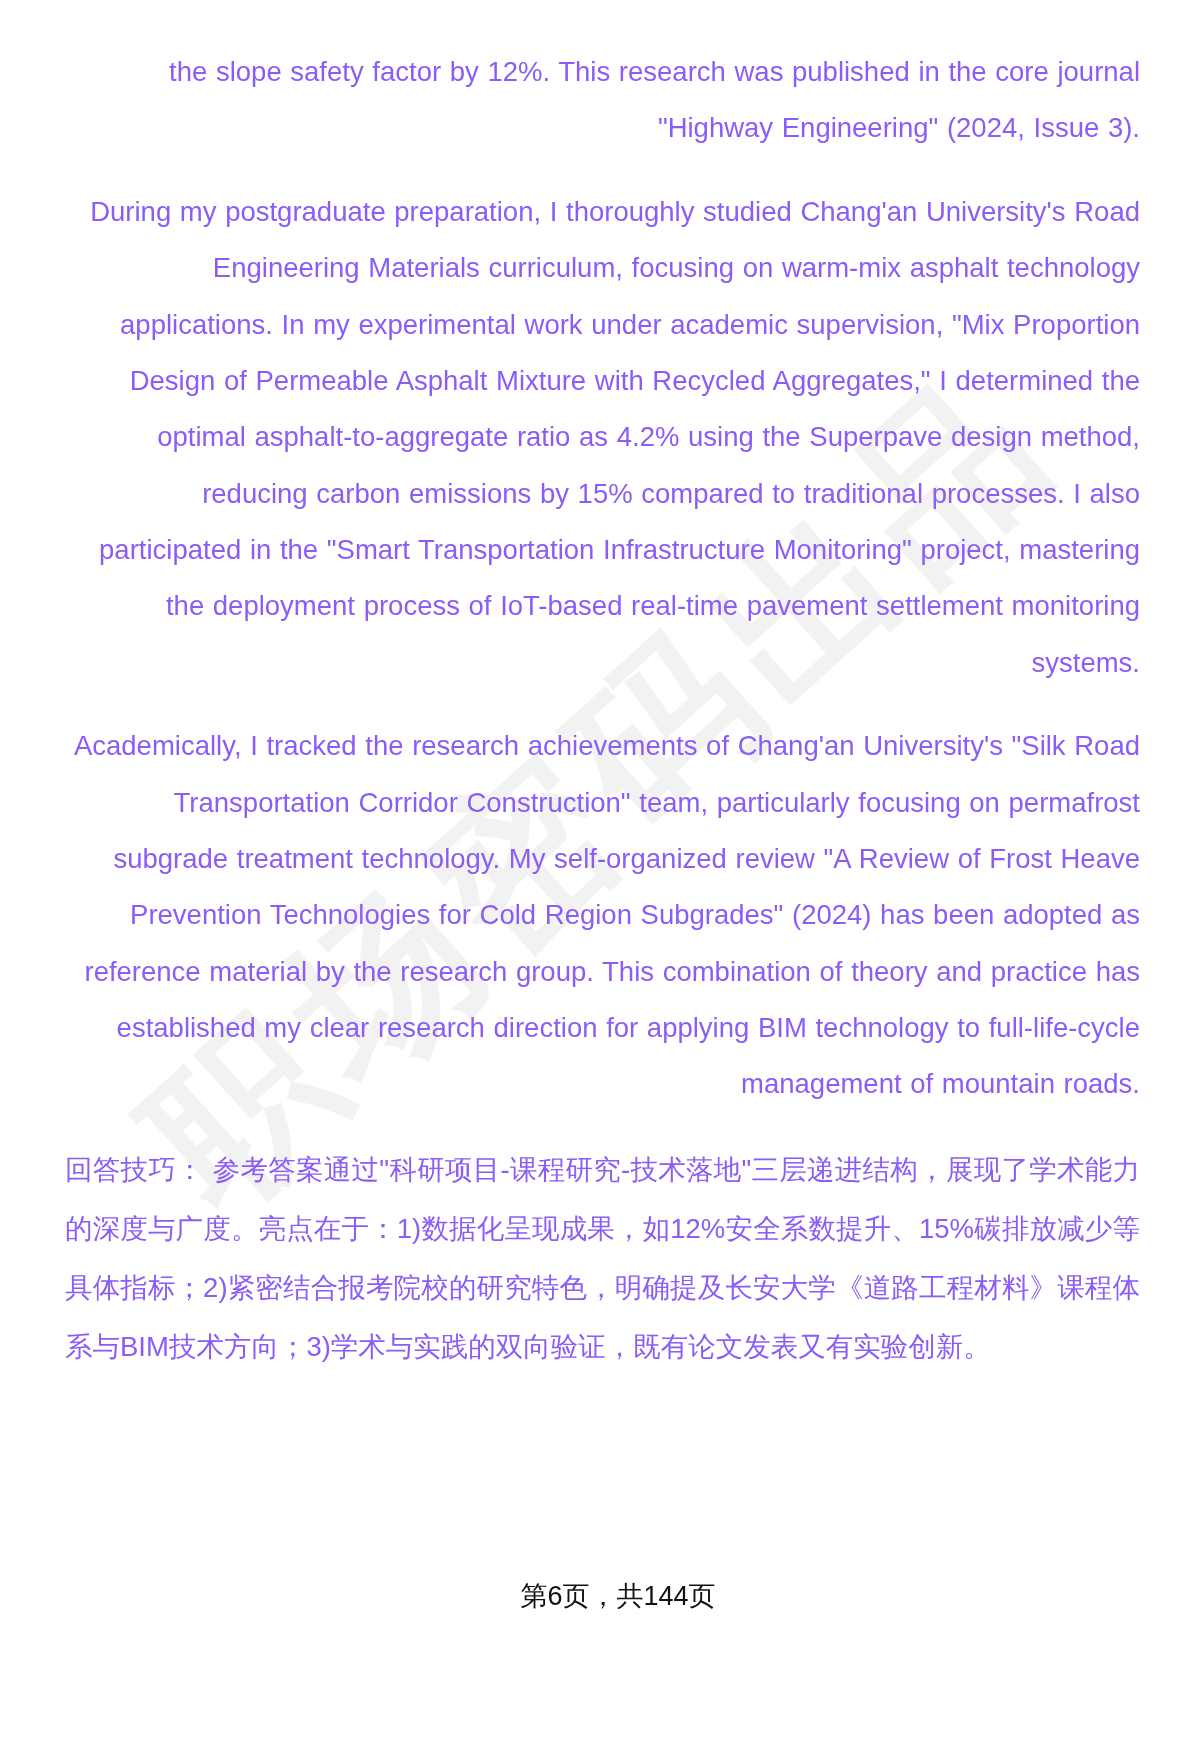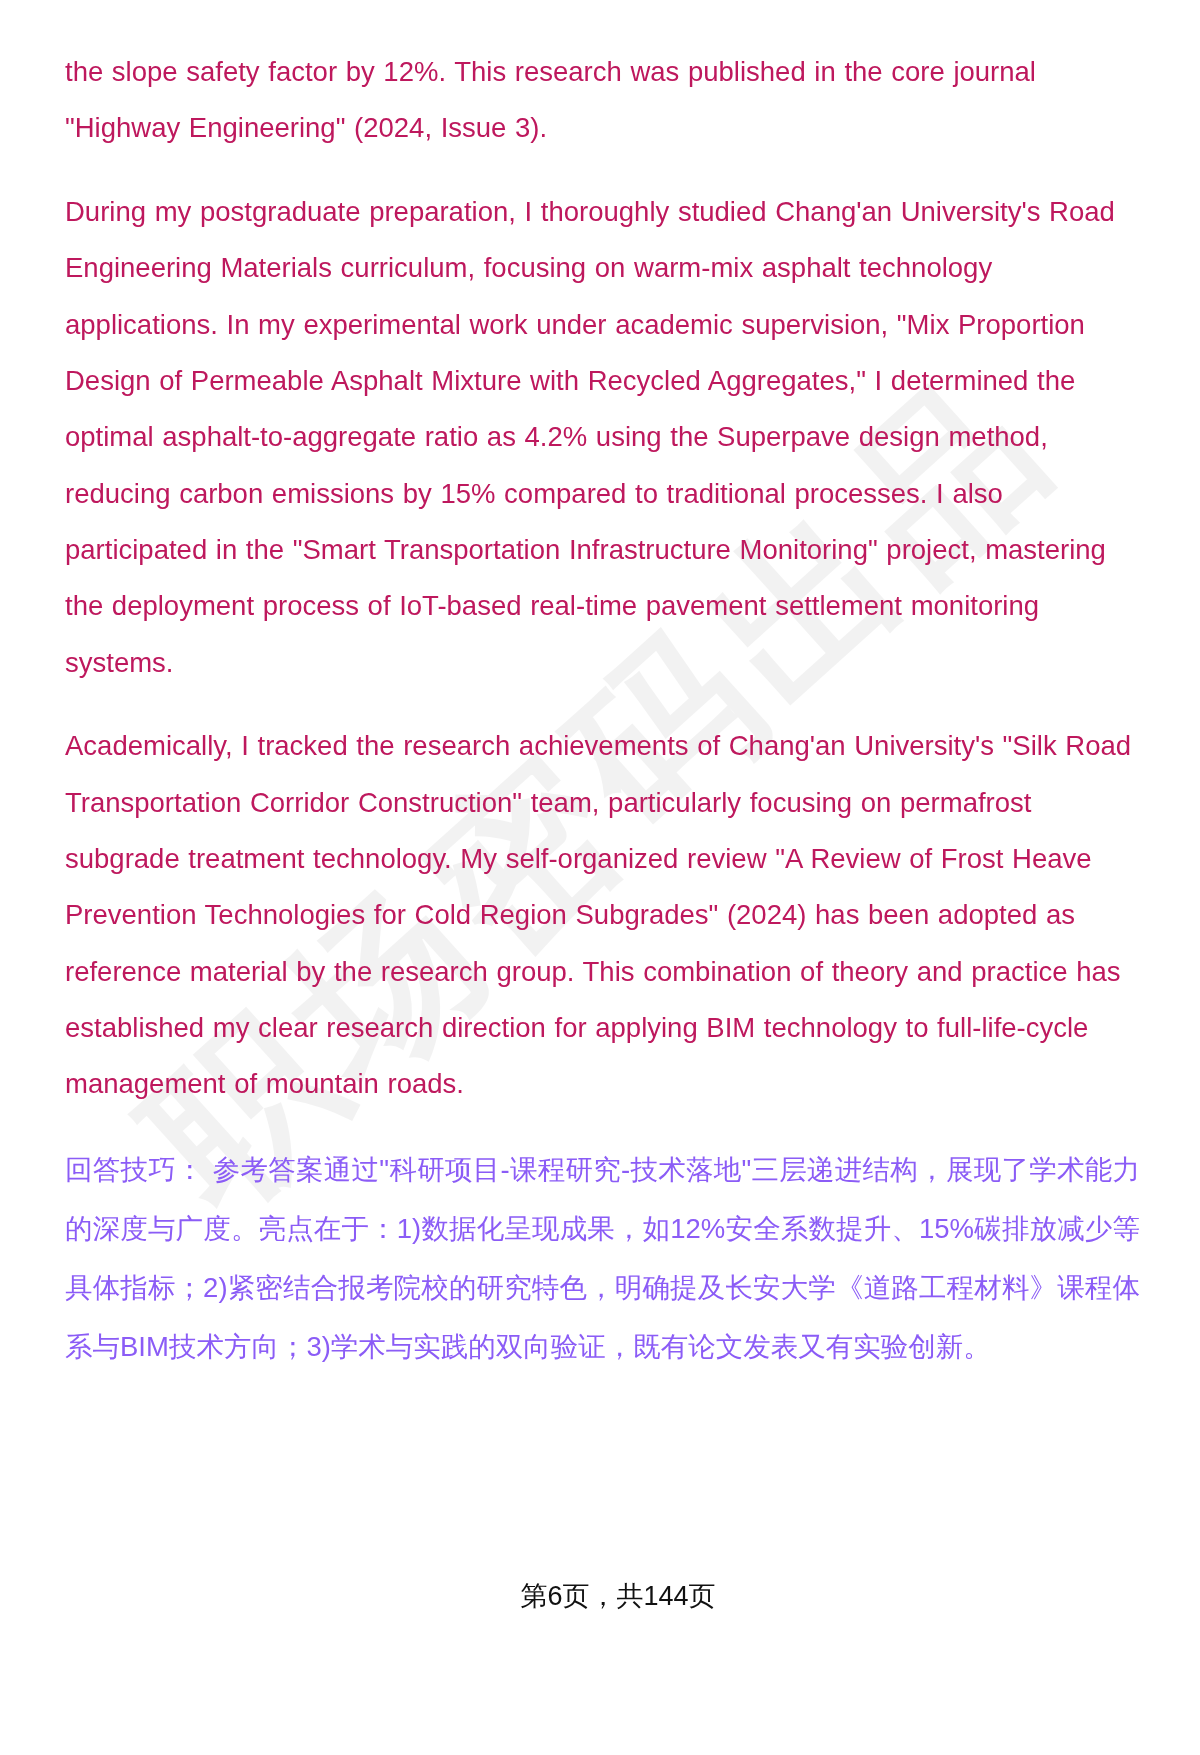--- a/index.html
+++ b/index.html
@@ -30,23 +30,23 @@
   .content {
     position: absolute;
     left: 65px;
     right: 60px;
     top: 44px;
     z-index: 1;
   }
   .para {
     font-size: 27.5px;
     line-height: 2.05;
-    color: #be185d;
+    color: #8b5cf6;
     margin-bottom: 27px;
-    text-align: left;
+    text-align: right;
     word-spacing: 1px;
   }
   .para.zh {
     color: #8b5cf6;
     text-align: justify;
     line-height: 2.15;
     margin-bottom: 0;
   }
   .footer {
     position: absolute;

